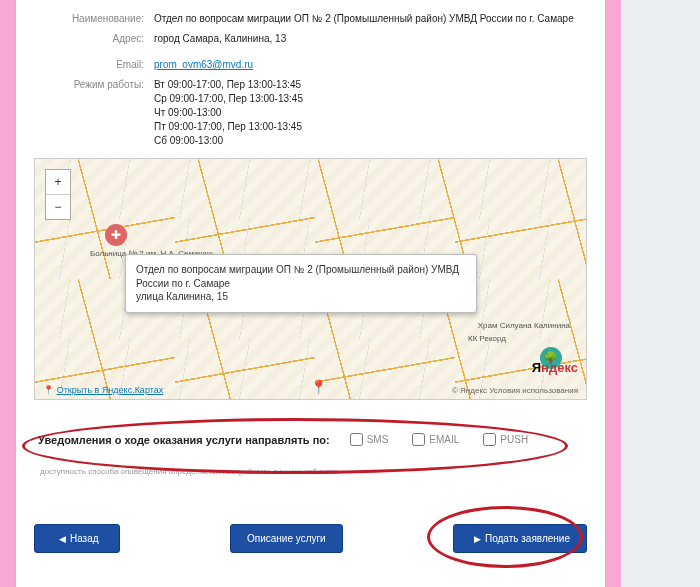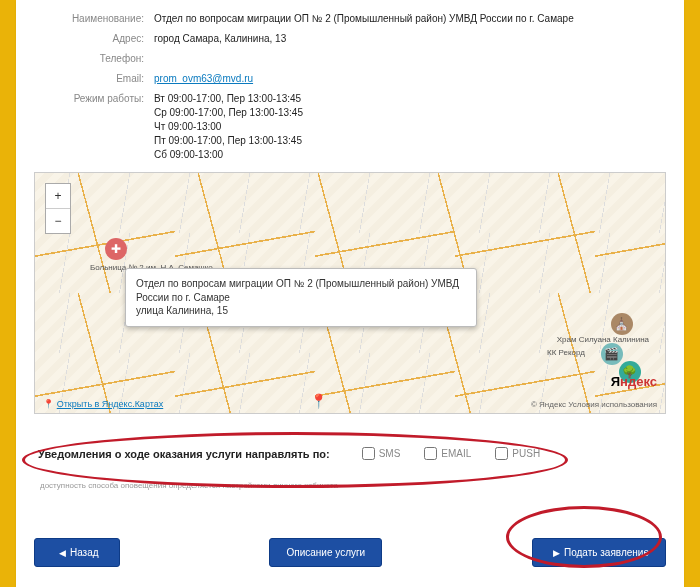--- a/index.html
+++ b/index.html
@@ -1,16 +1,16 @@
 <!DOCTYPE html>
 <html><head>
 <meta charset="utf-8">
 <style>
 html,body{margin:0;padding:0;width:700px;height:587px;background:#e8eef2;font-family:Arial,sans-serif;color:#333;}
-.page{background:#eab308;width:700px;height:587px;position:relative;overflow:hidden;}
+.page{background:#f9a8d4;width:621px;height:587px;position:relative;overflow:hidden;}
 .card{background:#fff;margin:0 16px;box-shadow:0 1px 2px rgba(0,0,0,.08);min-height:570px;position:relative;padding:6px 18px 18px 18px;}
 .details{font-size:10px;line-height:1.4;}
 .row{display:flex;margin:6px 0;}
 .row .lab{width:110px;text-align:right;color:#888;padding-right:10px;}
 .row .val{flex:1;color:#222;}
 .row .val a{color:#0a7abf;text-decoration:underline;}
 .schedule div{font-size:10px;color:#222;}
 
 .mapwrap{position:relative;margin:10px 0 0 0;height:240px;border:1px solid #ccc;background:linear-gradient(135deg,#f9f4e8 0 25%,#f5efe1 25% 50%,#f9f4e8 50% 75%,#f5efe1 75% 100%);background-size:20px 20px;overflow:hidden;}
 .mapwrap::before{content:"";position:absolute;inset:0;background:
@@ -29,21 +29,21 @@
 .poi4{background:#3a9;bottom:30px;right:24px;}
 .ymark{position:absolute;top:220px;left:275px;color:#c33;font-size:14px;z-index:2;}
 .yandexlogo{position:absolute;right:8px;bottom:24px;font-size:13px;color:#c33;font-weight:bold;z-index:2;}
 .yandexlogo span{color:#000;}
 .maplink{position:absolute;left:8px;bottom:4px;font-size:9px;color:#444;z-index:2;}
 .maplink a{color:#0a7abf;text-decoration:underline;}
 .mapcr{position:absolute;right:8px;bottom:4px;font-size:8px;color:#666;z-index:2;padding-left:24px;}
 
 .notif-region{position:relative;margin:24px -6px 0 -6px;padding:6px 10px;}
 .notif{display:flex;align-items:center;font-size:11px;color:#222;flex-wrap:wrap;}
-.notif .tt{font-weight:bold;margin-right:18px;}
+.notif .tt{font-weight:bold;margin-right:6px;}
 .notif label{margin:0 10px;display:flex;align-items:center;font-size:10px;color:#888;}
 .notif input[type=checkbox]{margin-right:4px;}
 .notif-sub{font-size:8px;color:#999;margin-top:18px;padding-left:2px;}
 .ring1{position:absolute;left:-6px;top:-6px;width:540px;height:50px;border:3px solid #c11b2a;border-radius:50%/50%;pointer-events:none;}
 
 .btns{display:flex;justify-content:space-between;margin-top:42px;}
 .btn{background:#1d4fa3;color:#fff;border:1px solid #0e3b86;border-radius:3px;padding:0 16px;font-size:10px;cursor:pointer;display:inline-flex;align-items:center;}
 .btn .arr{margin:0 4px;font-size:9px;}
 .btn-back{padding:8px 20px;}
 .btn-submit{padding:8px 16px;}
@@ -63,21 +63,20 @@
   <div class="details">
     <div class="row">
           <div class="lab">Наименование:</div>
           <div class="val">Отдел по вопросам миграции ОП № 2 (Промышленный район) УМВД России по г. Самаре</div>
         </div>
     <div class="row">
           <div class="lab">Адрес:</div>
           <div class="val">город Самара, Калинина, 13</div>
         </div>
     <div class="row">
-          <div class="lab">Телефон:</div>
         </div>
     <div class="row">
           <div class="lab">Email:</div>
           <div class="val"><a href="#">prom_ovm63@mvd.ru</a></div>
         </div>
     <div class="row">
           <div class="lab">Режим работы:</div>
       <div class="val schedule">
         <div>Вт 09:00-17:00, Пер 13:00-13:45</div>
         <div>Ср 09:00-17:00, Пер 13:00-13:45</div>

